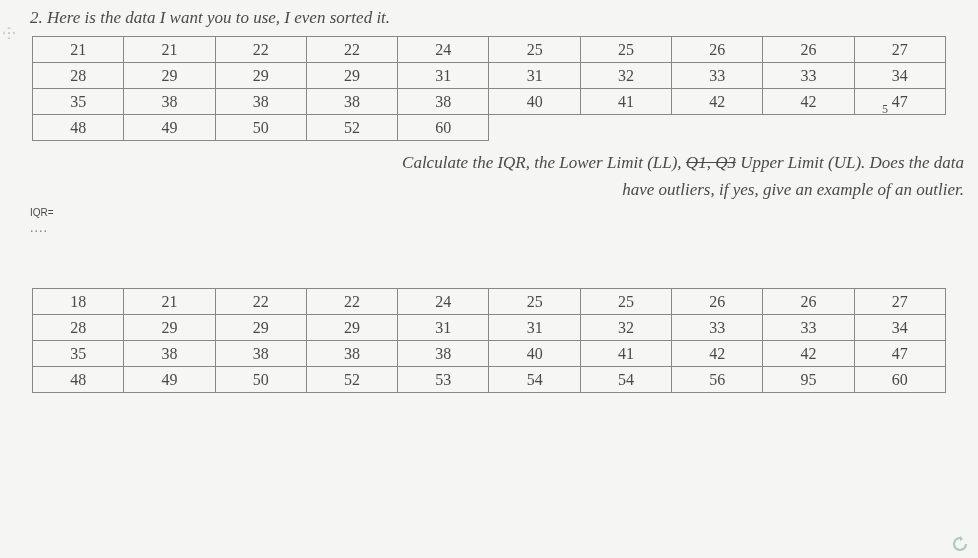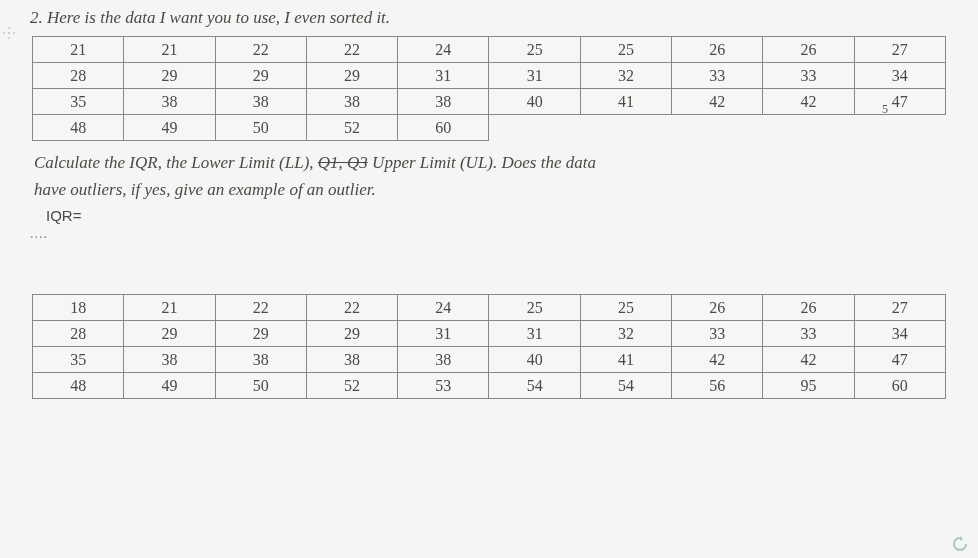--- a/index.html
+++ b/index.html
@@ -40,26 +40,27 @@
       width: 10%;
       background: #f6f6f4;
     }
     .short-row td { border-right: 1px solid #888; }
     .short-row td.empty { border: none; background: transparent; }
     .instruction {
       font-size: 17px;
       font-style: italic;
       margin: 8px 0 2px 20px;
       line-height: 1.6;
+      text-align: right;
     }
     .strike { text-decoration: line-through; }
     .iqr-label {
-      font-size: 15px;
+      font-size: 10px;
       font-style: italic;
-      margin-left: 32px;
+      margin-left: 16px;
       margin-top: 4px;
       font-family: Arial, sans-serif;
       font-style: normal;
     }
     .dots {
       margin-left: 16px;
       font-size: 14px;
       letter-spacing: 1px;
       margin-top: 2px;
       color: #888;

